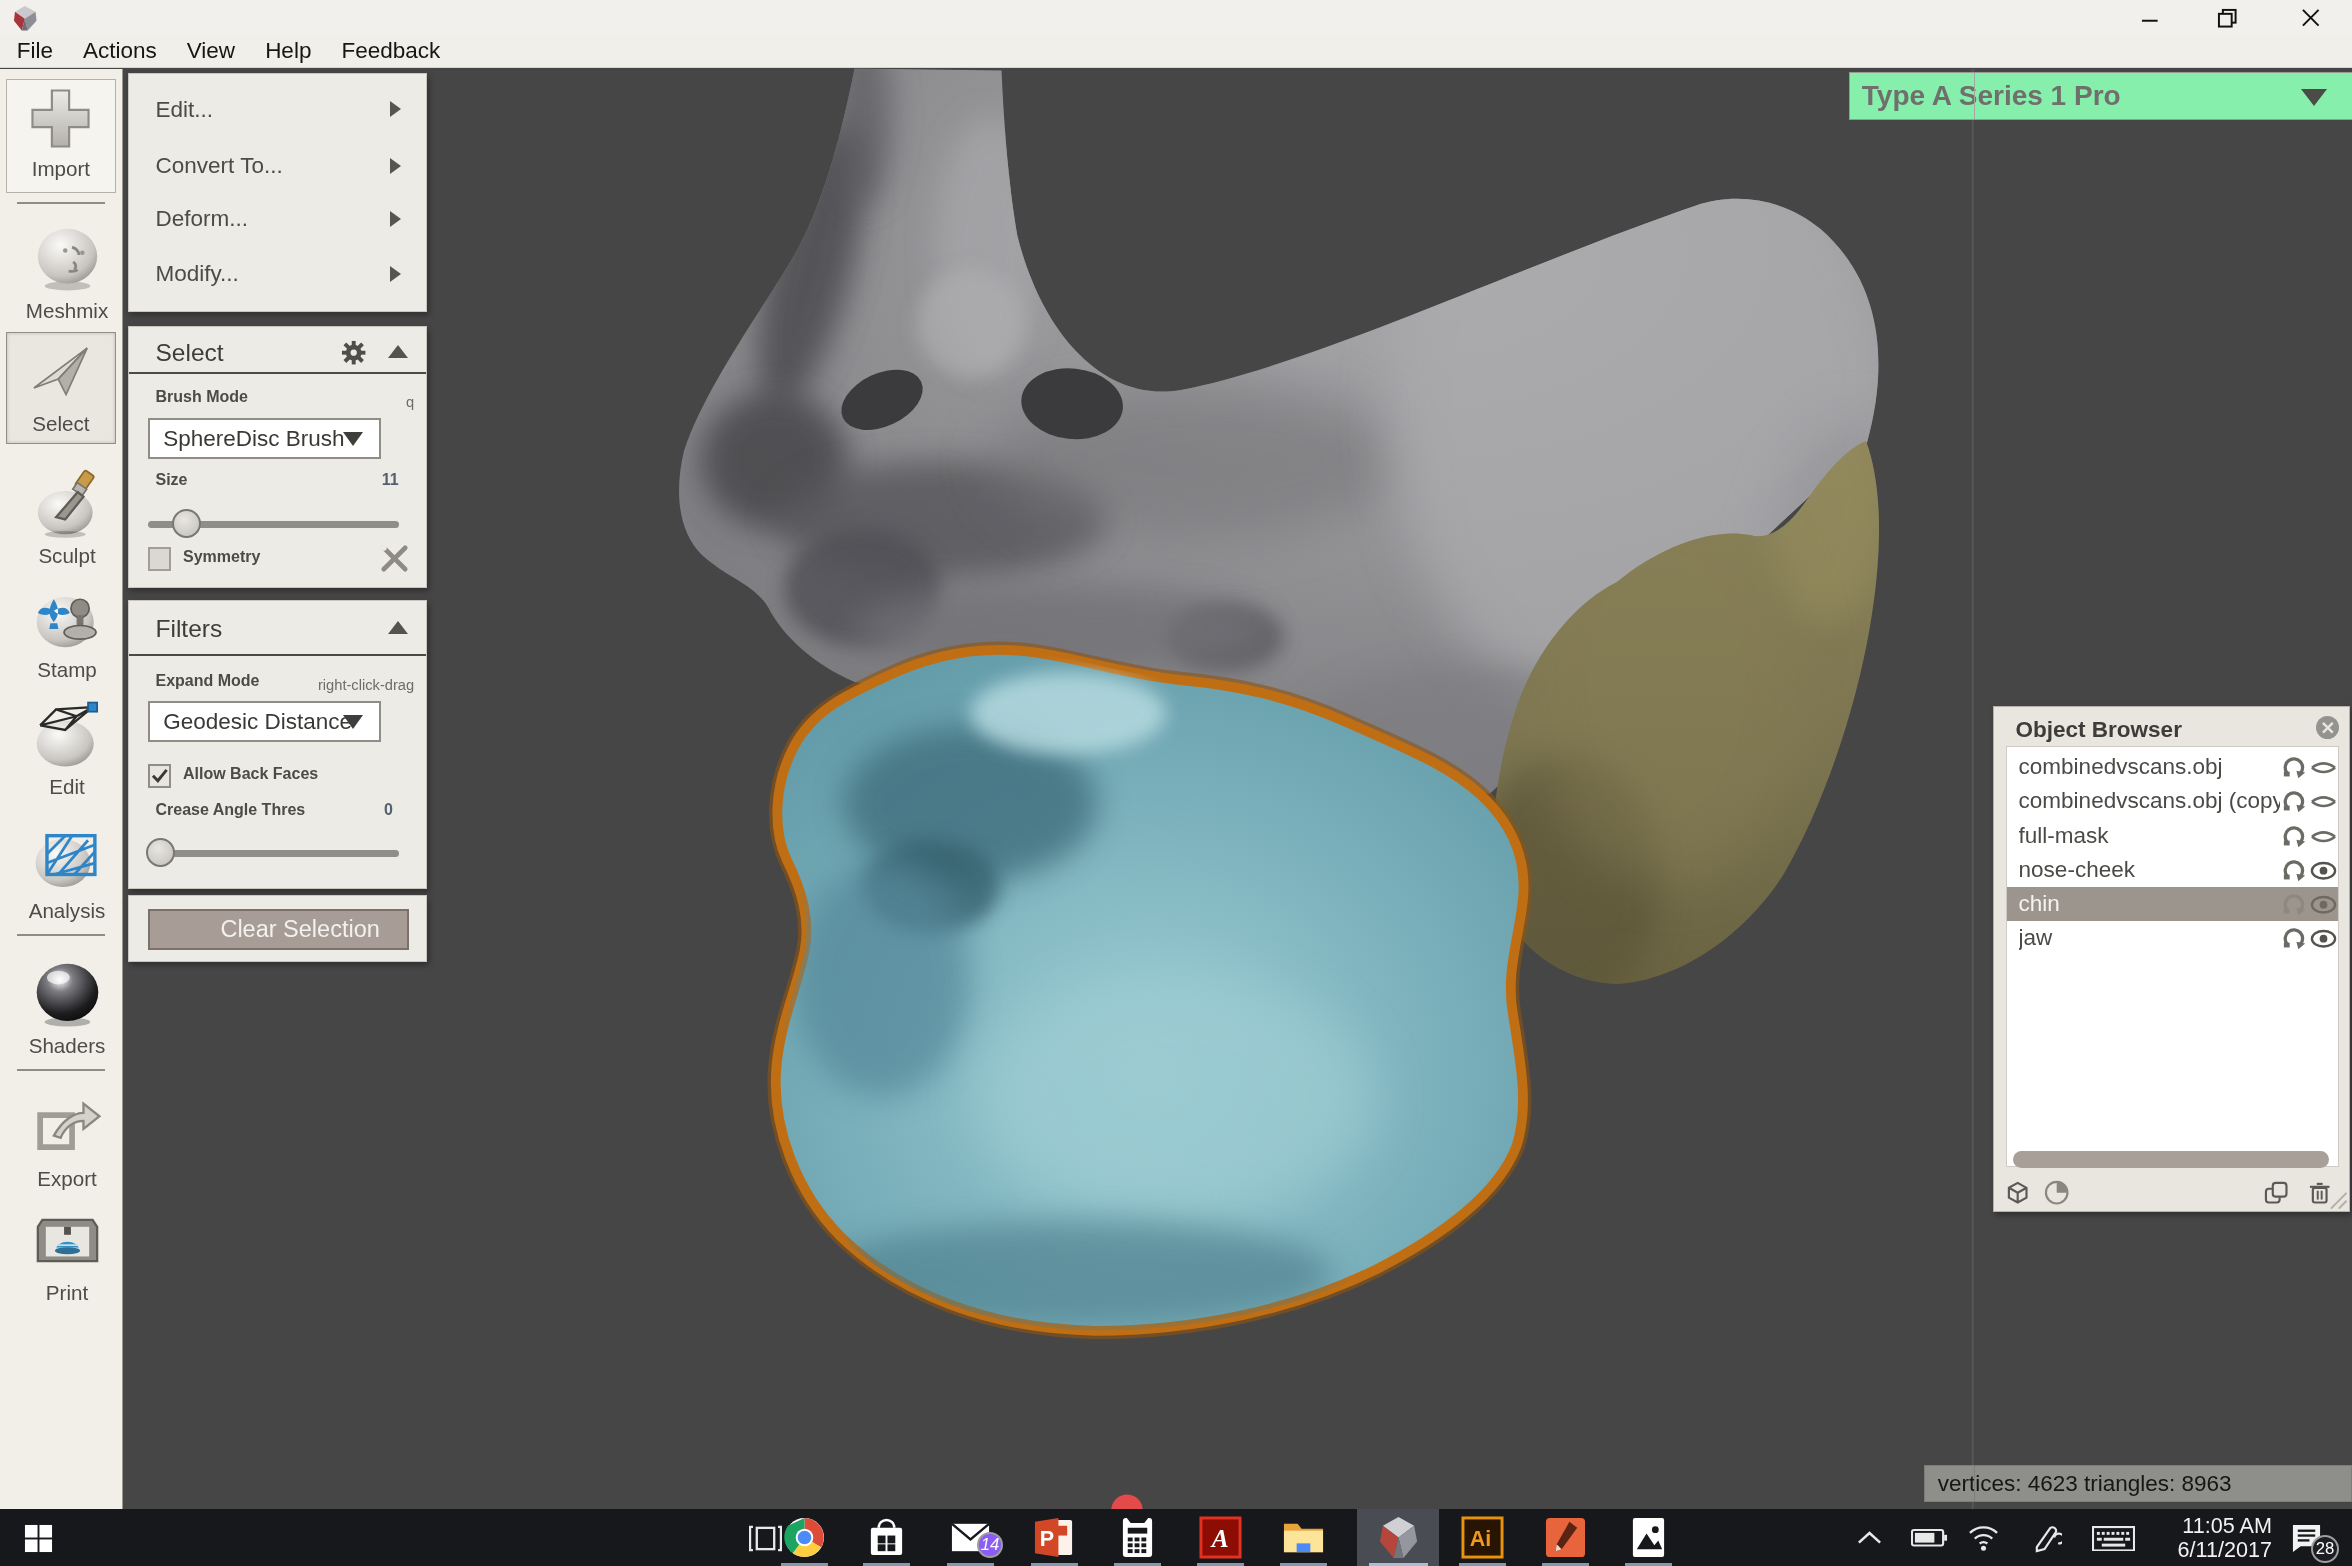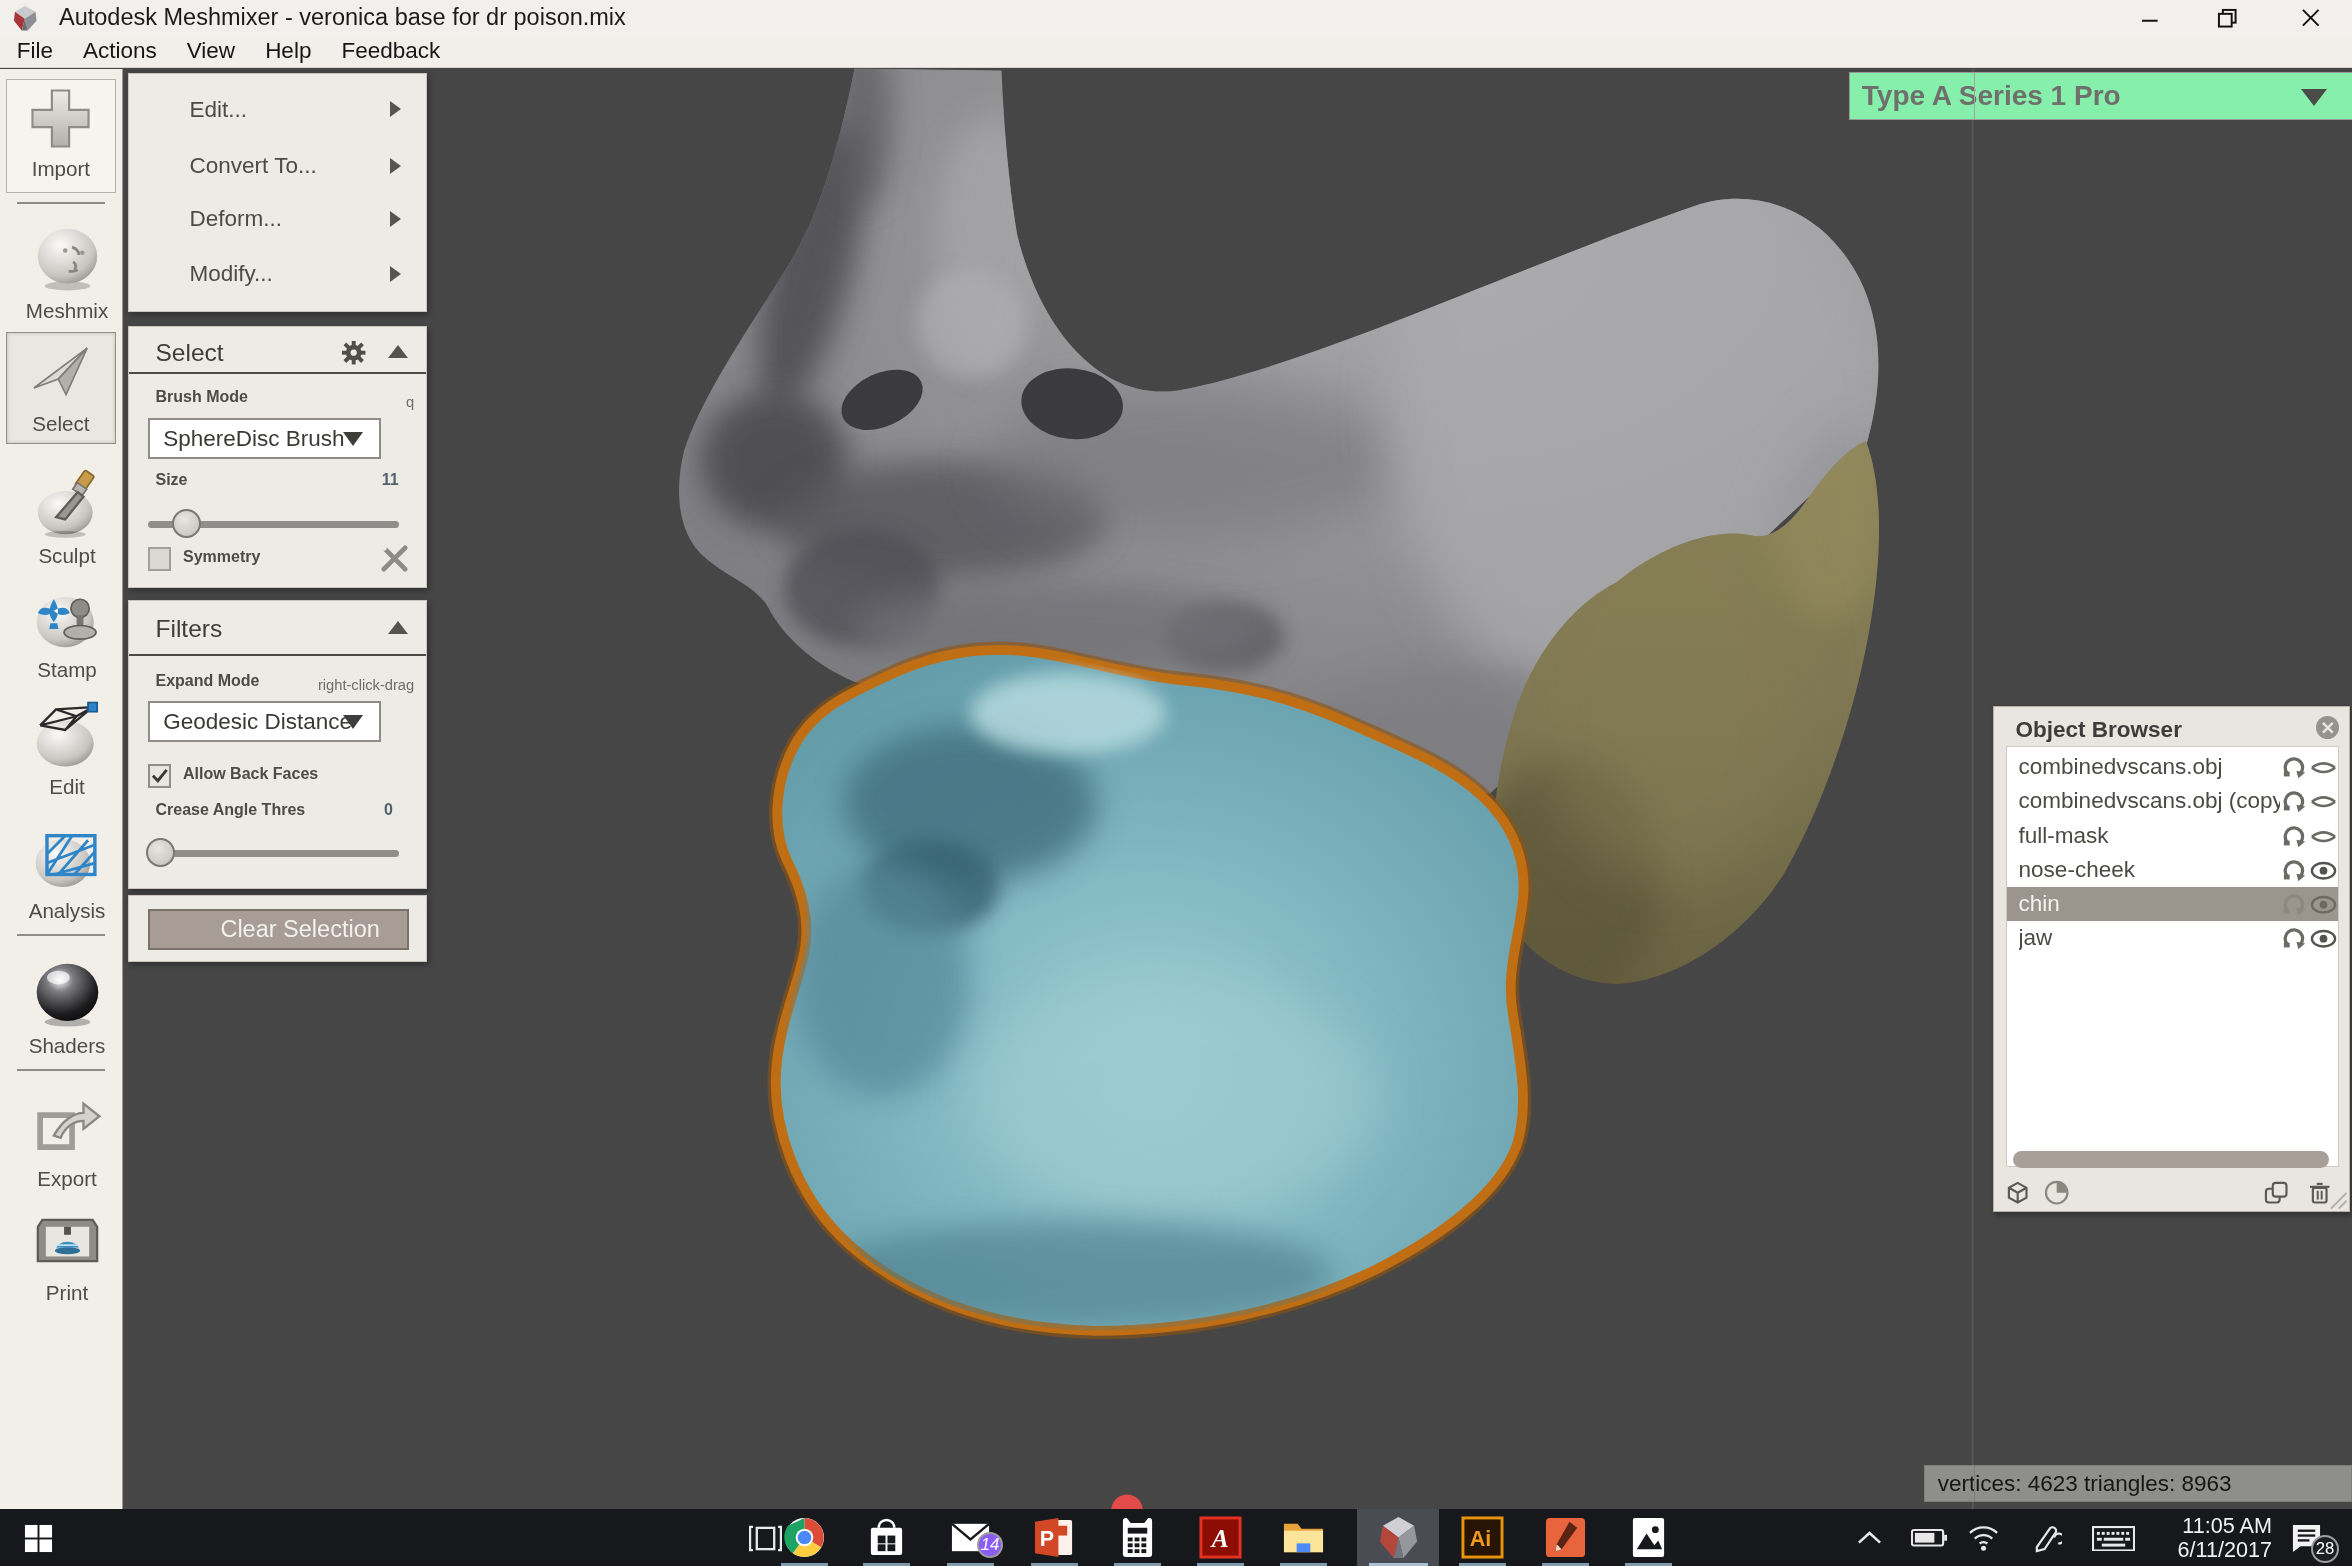--- a/index.html
+++ b/index.html
@@ -31,21 +31,21 @@
   .dropdown{position:absolute;background:#ffffff;border:2px solid #8f8d86;display:flex;align-items:center;}
   .dropdown span{font-size:22.5px;color:#3a3936;margin-left:13.7px;}
   .dd-arrow{position:absolute;right:15.7px;width:0;height:0;border-left:10.8px solid transparent;border-right:10.8px solid transparent;border-top:14.7px solid #3f3e3a;}
   .tri-up{width:0;height:0;border-left:10.8px solid transparent;border-right:10.8px solid transparent;border-bottom:13.7px solid #55534d;position:absolute;}
   .slider-track{position:absolute;height:6.9px;background:#8f8e8a;border-radius:3.9px;}
   .slider-handle{position:absolute;width:29px;height:29px;border-radius:50%;background:radial-gradient(circle at 40% 35%,#e8e6e1,#c2bfb9);border:2px solid #7a7872;}
   .cb{position:absolute;width:23.5px;height:23.5px;background:#dbd8d1;border:2px solid #a19e96;}
   .cb .check{visibility:hidden;}
   .cb.checked{background:#e9e6e0;border:2px solid #8f8d86;}
   .cb.checked .check{visibility:visible;}
-  .ctx-item{position:absolute;left:0;width:100%;height:39px;line-height:39px;padding-left:34px;}
+  .ctx-item{position:absolute;left:0;width:100%;height:39px;line-height:39px;}
   .ctx-item span{font-size:22.5px;color:#4c4b47;margin-left:26.5px;}
   .ctx-arrow{position:absolute;right:25.5px;top:11.8px;width:0;height:0;border-top:8.8px solid transparent;border-bottom:8.8px solid transparent;border-left:11.8px solid #565550;}
   #clear-btn{position:absolute;left:18.6px;top:12.7px;width:261px;height:41px;background:#a89d96;border:2px solid #7b7169;display:flex;align-items:center;justify-content:center;padding-left:44px;}
   #clear-btn span{font-size:23.5px;color:#f3f1ed;}
 
   
   #printerbar{left:1849px;top:72px;width:504px;height:48px;background:#86efac;border:1px solid #989895;display:flex;align-items:center;}
   #printerbar .pb-text{font-size:28px;font-weight:bold;color:#6f6f6c;margin-left:11.8px;}
   #pb-div{position:absolute;left:124px;top:0;width:1px;height:100%;background:#a4a4a1;}
   #pb-arrow{position:absolute;right:25.5px;width:0;height:0;border-left:13.7px solid transparent;border-right:13.7px solid transparent;border-top:17.6px solid #4b4b48;}
@@ -195,21 +195,20 @@
   </g>
 </svg>
 
 <div id="titlebar" class="abs" style="z-index:3">
   <svg class="abs" style="left:11.8px;top:4.9px" width="26.5" height="26.5" viewBox="0 0 27 27">
     <polygon points="13,1 24,7 13,14 3,7" fill="#c9c9cd"></polygon>
     <polygon points="3,7 13,14 10,26 2,16" fill="#a9343a"></polygon>
     <polygon points="24,7 13,14 16,26 25,16" fill="#8e8e95"></polygon>
     <polygon points="10,26 13,14 16,26" fill="#6d6d74"></polygon>
   </svg>
-  <span id="title-text">Autodesk Meshmixer - veronica base for dr poison.mix</span>
   <div class="winbtn" style="left:2121px">
     <svg width="21.6" height="21.6" viewBox="0 0 22 22">
         <line x1="3" y1="14" x2="19" y2="14" stroke="#111" stroke-width="2"></line>
       </svg>
   </div>
   <div class="winbtn" style="left:2199px">
     <svg width="23.5" height="23.5" viewBox="0 0 24 24">
         <rect x="7" y="4" width="13" height="13" fill="none" stroke="#111" stroke-width="2"></rect>
         <rect x="3" y="8" width="13" height="13" fill="#f2f0ec" stroke="#111" stroke-width="2"></rect>
       </svg>

